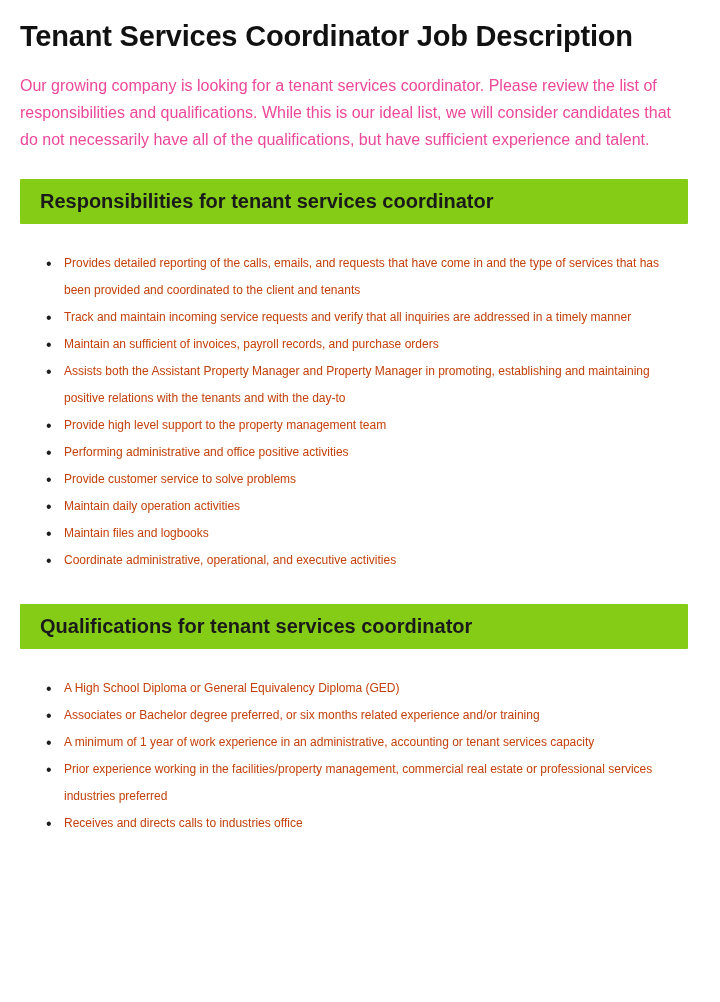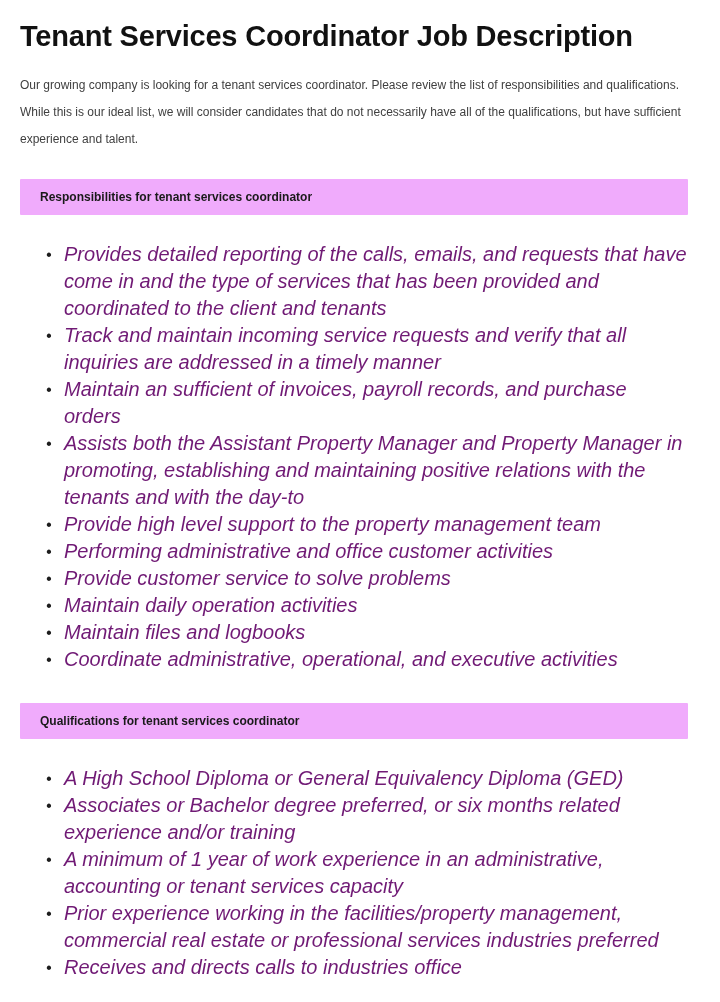--- a/index.html
+++ b/index.html
@@ -20,47 +20,46 @@
   }
   h1.doc-title {
     font-size: 29px;
     line-height: 1.25;
     font-weight: 700;
     color: #111111;
     margin: 16px 0 18px 0;
     letter-spacing: -0.2px;
   }
   p.intro {
-    font-size: 12px;
+    font-size: 16px;
     line-height: 27px;
     margin: 0 0 26px 0;
-    color: #404040;
+    color: #ec4899;
   }
   .section-header {
-    background: #f0abfc;
+    background: #84cc16;
     padding: 11px 20px;
-    font-size: 12px;
+    font-size: 20px;
     font-weight: 700;
     color: #1a1a1a;
     margin: 0 0 8px 0;
     border-radius: 1px;
   }
   ul.item-list {
     margin: 26px 0 30px 0;
     padding: 0 0 0 44px;
     list-style: none;
   }
   ul.item-list li {
     position: relative;
-    font-size: 20px;
+    font-size: 12px;
     line-height: 27px;
     margin: 0 0 0 0;
     padding-left: 0;
-    color: #701a75;
-    font-style: italic;
+    color: #c2410c;
   }
   ul.item-list li::before {
     content: "•";
     position: absolute;
     left: -18px;
     top: 0;
     font-size: 16px;
     color: #1d1d1d;
   }
 </style>
@@ -74,21 +73,21 @@
   <p class="intro">Our growing company is looking for a tenant services coordinator. Please review the list of responsibilities and qualifications. While this is our ideal list, we will consider candidates that do not necessarily have all of the qualifications, but have sufficient experience and talent.</p>
 
   <div class="section-header">Responsibilities for tenant services coordinator</div>
 
   <ul class="item-list">
     <li>Provides detailed reporting of the calls, emails, and requests that have come in and the type of services that has been provided and coordinated to the client and tenants</li>
     <li>Track and maintain incoming service requests and verify that all inquiries are addressed in a timely manner</li>
     <li>Maintain an sufficient of invoices, payroll records, and purchase orders</li>
     <li>Assists both the Assistant Property Manager and Property Manager in promoting, establishing and maintaining positive relations with the tenants and with the day-to</li>
     <li>Provide high level support to the property management team</li>
-    <li>Performing administrative and office customer activities</li>
+    <li>Performing administrative and office positive activities</li>
     <li>Provide customer service to solve problems</li>
     <li>Maintain daily operation activities</li>
     <li>Maintain files and logbooks</li>
     <li>Coordinate administrative, operational, and executive activities</li>
   </ul>
 
   <div class="section-header">Qualifications for tenant services coordinator</div>
 
   <ul class="item-list">
     <li>A High School Diploma or General Equivalency Diploma (GED)</li>

